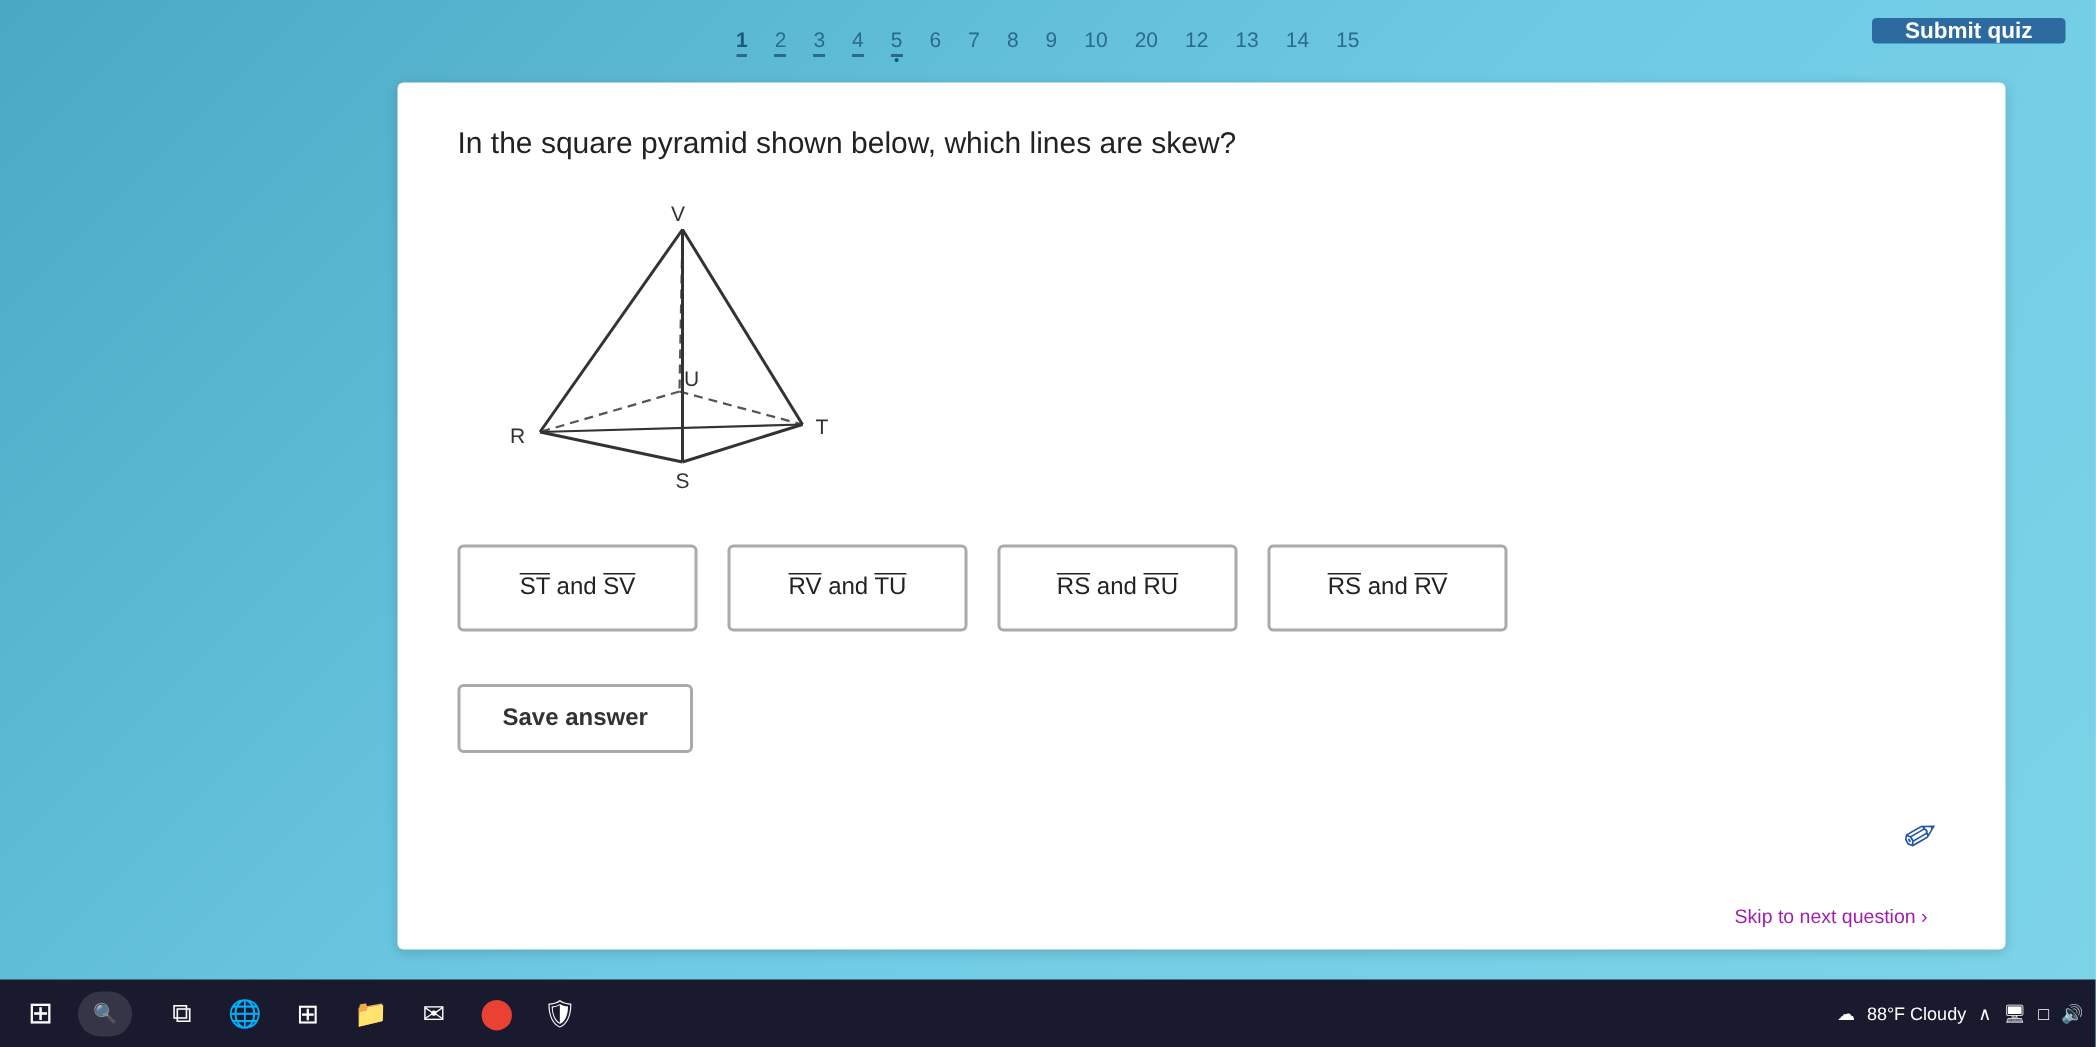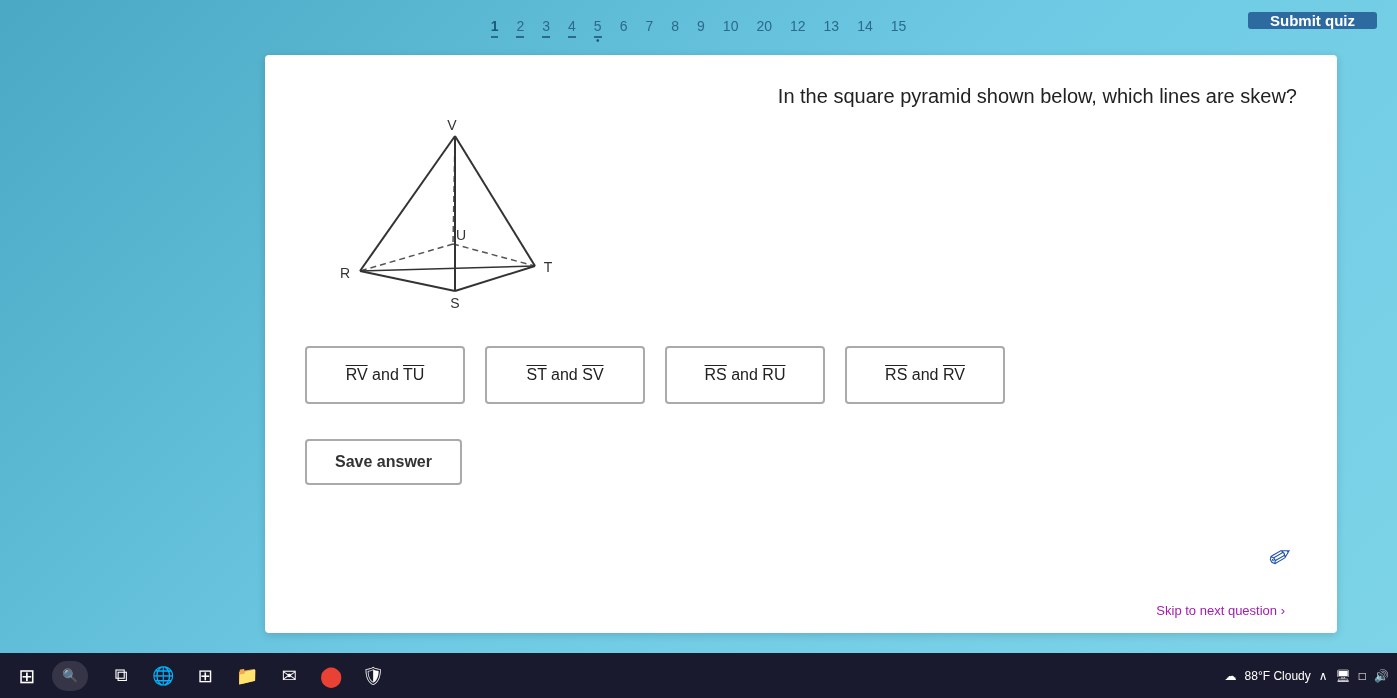--- a/index.html
+++ b/index.html
@@ -97,23 +97,22 @@
       bottom: 65px;
       background: white;
       border-radius: 4px;
       padding: 30px 40px;
       box-shadow: 0 2px 8px rgba(0,0,0,0.15);
     }
 
     .question-text {
       font-size: 20px;
       color: #222;
-      margin-bottom: 8px;
+      margin-bottom: 25px;
       font-weight: 400;
-      text-align: right;
     }
 
     
     .diagram-area {
       width: 280px;
       height: 200px;
       margin-bottom: 30px;
       position: relative;
     }
 
@@ -305,29 +304,29 @@
       <text x="150" y="192" font-size="14" fill="#333" font-family="Arial" text-anchor="middle">S</text>
       <text x="243" y="156" font-size="14" fill="#333" font-family="Arial" text-anchor="middle">T</text>
       <text x="156" y="124" font-size="14" fill="#333" font-family="Arial" text-anchor="middle">U</text>
     </svg>
   </div>
 
   
   <div class="answer-row">
 
     <button class="answer-btn">
+      <span class="overline">ST</span>
+      <span> and </span>
+      <span class="overline">SV</span>
+    </button>
+
+    <button class="answer-btn">
       <span class="overline">RV</span>
       <span> and </span>
       <span class="overline">TU</span>
-    </button>
-
-    <button class="answer-btn">
-      <span class="overline">ST</span>
-      <span> and </span>
-      <span class="overline">SV</span>
     </button>
 
     <button class="answer-btn">
       <span class="overline">RS</span>
       <span> and </span>
       <span class="overline">RU</span>
     </button>
 
     <button class="answer-btn">
       <span class="overline">RS</span>

